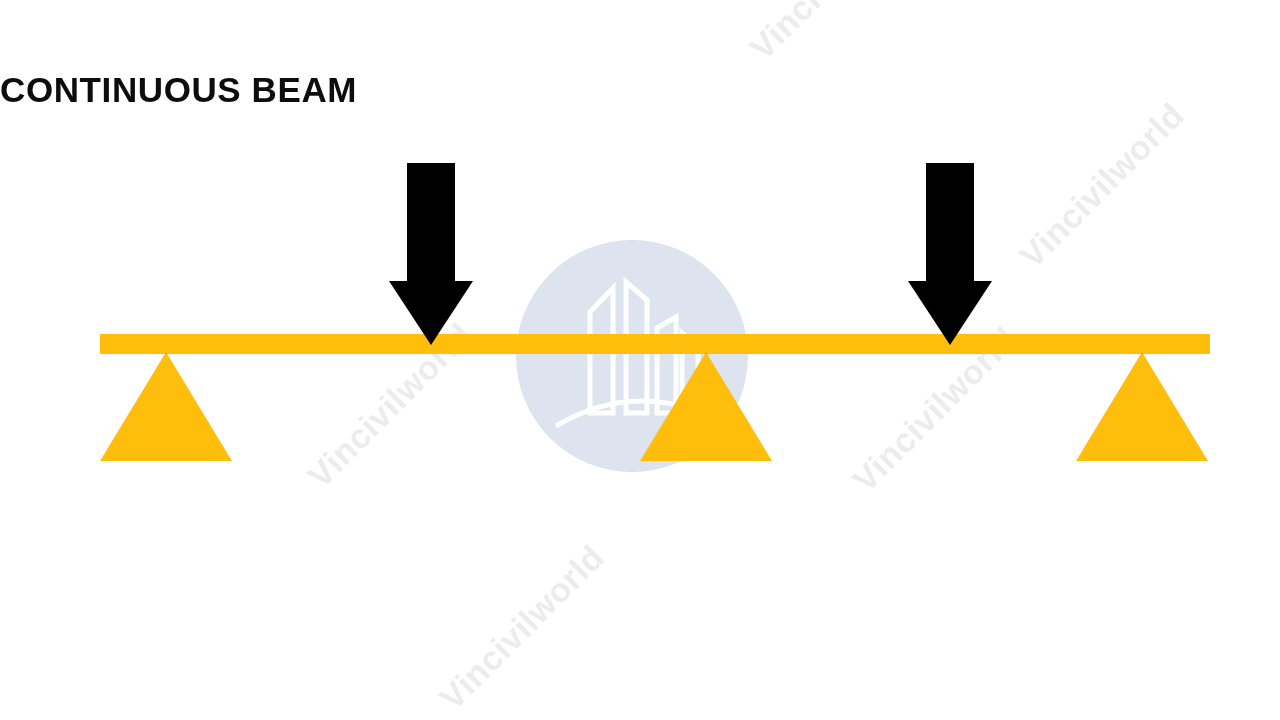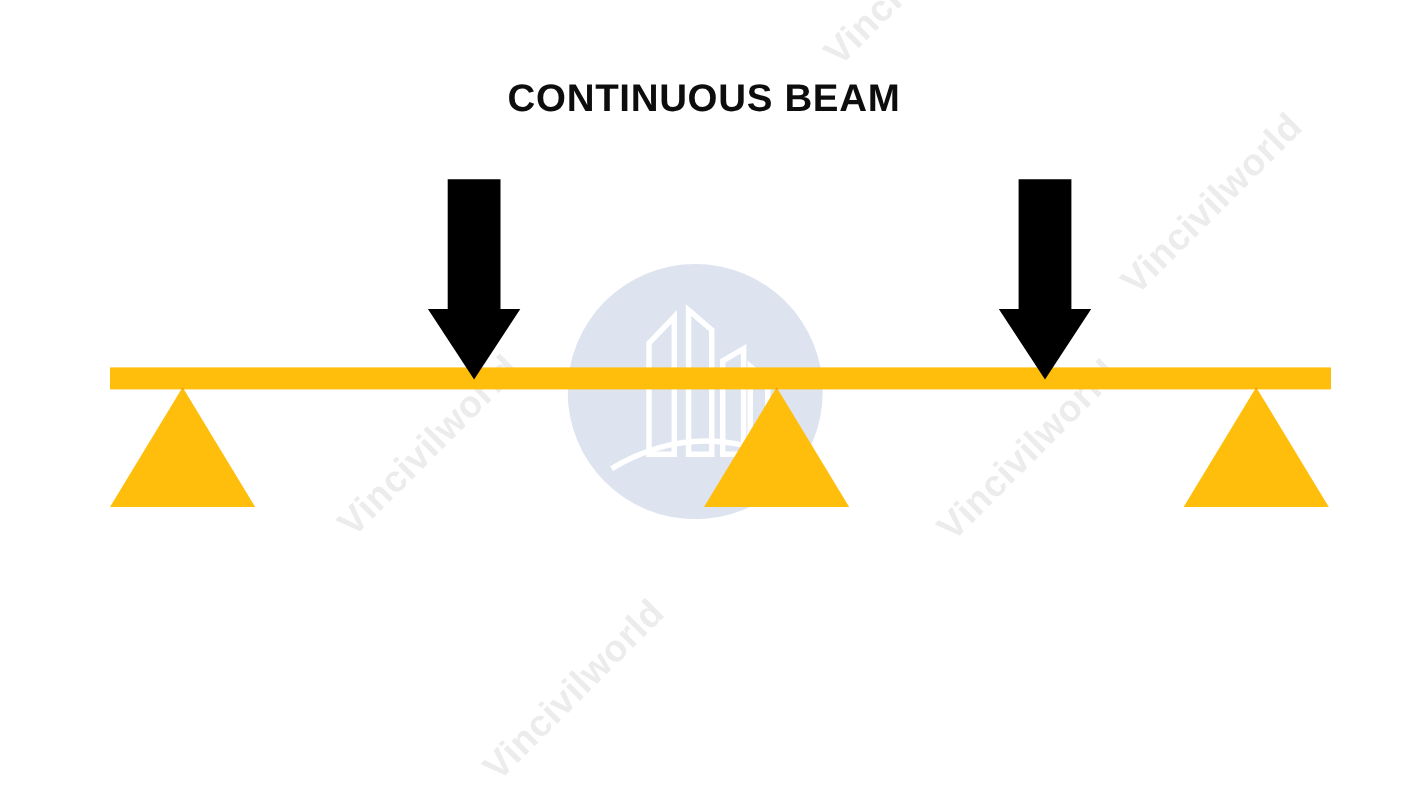--- a/index.html
+++ b/index.html
@@ -49,21 +49,21 @@
     position: absolute;
     inset: 0;
     z-index: 3;
   }
   
   .title {
     position: absolute;
     left: 0;
     top: 70px;
     width: 1280px;
-    text-align: center;
+    text-align: left;
     font-family: "Liberation Sans", sans-serif;
     font-size: 35px;
     font-weight: 700;
     letter-spacing: 0.6px;
     color: #0d0d0d;
     z-index: 6;
   }
 </style>
 </head>
 <body>

